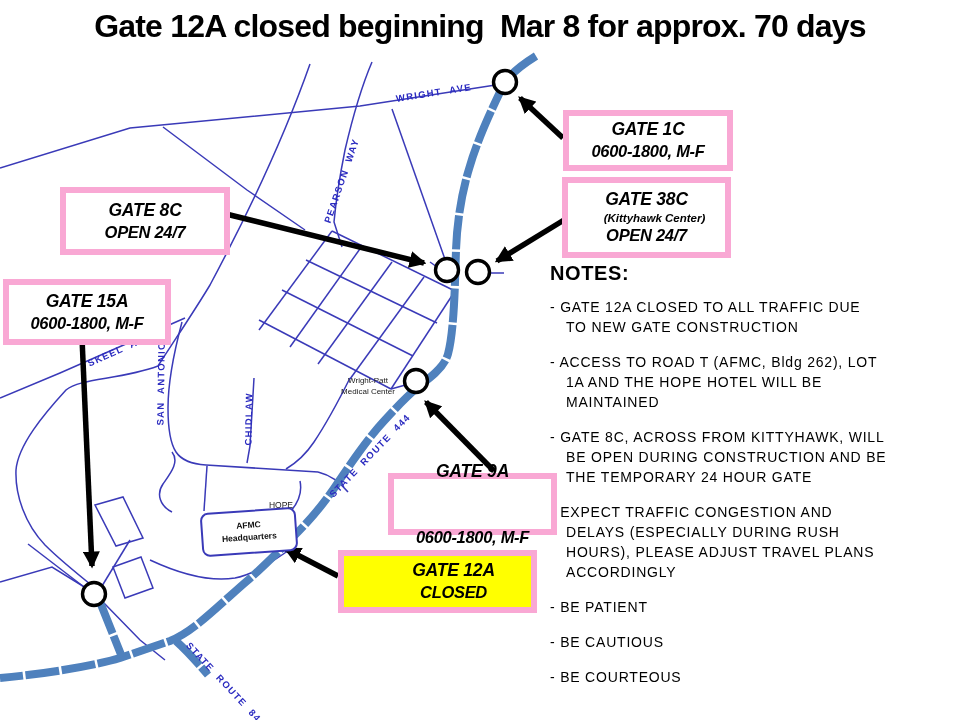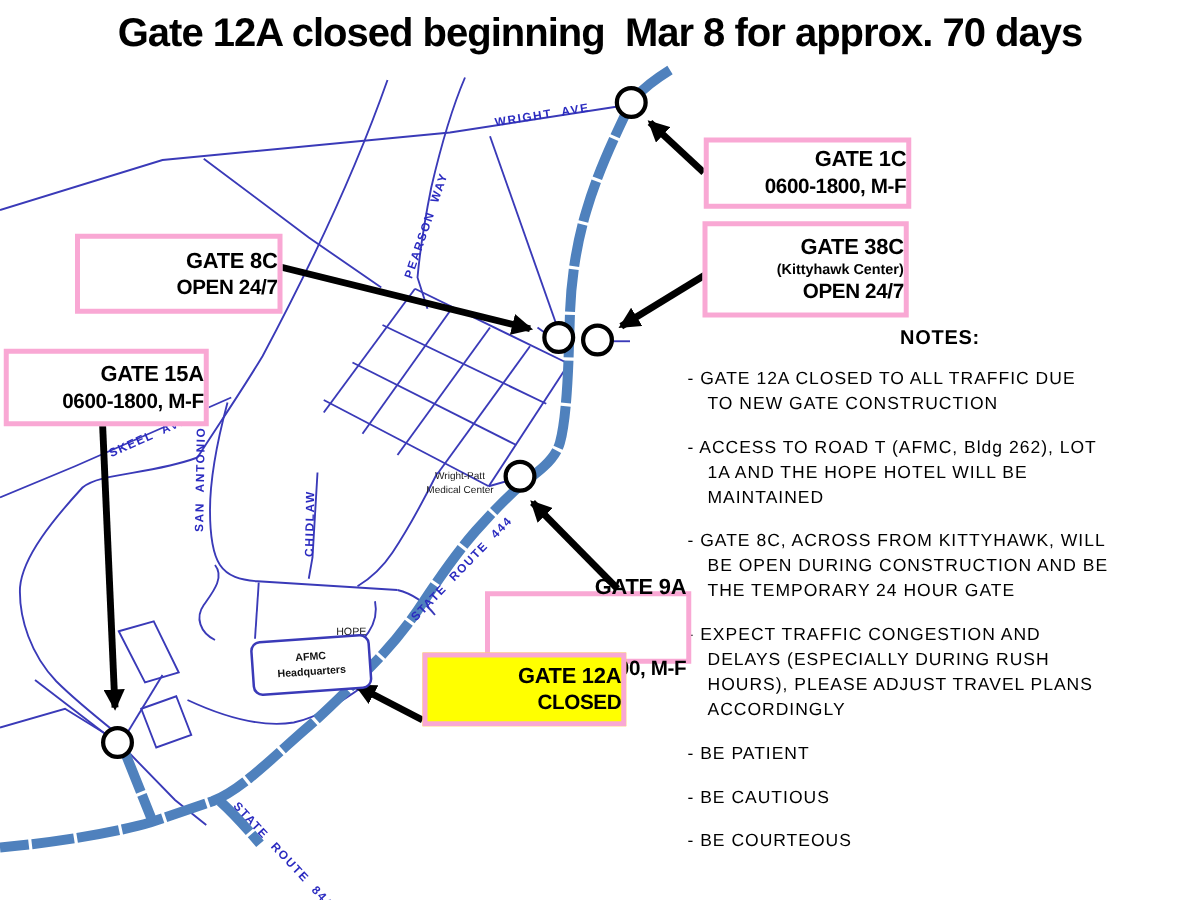--- a/index.html
+++ b/index.html
@@ -3,33 +3,33 @@
 <meta charset="utf-8">
 <style>
   html,body{margin:0;padding:0;}
   body{width:960px;height:720px;background:#fff;position:relative;overflow:hidden;
        font-family:"Liberation Sans", sans-serif;}
   .title{position:absolute;top:8px;left:0;width:960px;text-align:center;
          font-size:32px;font-weight:bold;letter-spacing:-0.8px;color:#000;white-space:pre;}
   #map-svg{position:absolute;left:0;top:0;z-index:1;}
 
   
-  .gate-box{position:absolute;background:#fff;border:4px solid #f9a8d4;z-index:5;
-            display:flex;flex-direction:column;align-items:flex-end;justify-content:center;
-            text-align:center;font-weight:bold;color:#000;line-height:1.24;}
+  .gate-box{position:absolute;background:#fff;border:6px solid #f9a8d4;z-index:5;
+            display:flex;flex-direction:column;align-items:center;justify-content:center;
+            text-align:center;font-weight:bold;color:#000;line-height:1.24;font-style:italic;}
   .gate-box .gname{font-size:17.5px;letter-spacing:-0.2px;}
   .gate-box .gsched{font-size:16.5px;letter-spacing:-0.3px;}
   .gate-box .gsub{font-size:11.5px;margin-left:16px;}
   .gate-box.closed{background:#ffff00;}
   #box-g8c{left:60px;top:187px;width:158px;height:56px;}
   #box-g15a{left:3px;top:279px;width:156px;height:54px;}
   #box-g1c{left:563px;top:110px;width:158px;height:49px;}
   #box-g38c{left:562px;top:177px;width:157px;height:69px;}
   #box-g9a{left:388px;top:473px;width:157px;height:50px;gap:44px;}
-  #box-g12a{left:338px;top:522px;width:155px;height:51px;}
+  #box-g12a{left:338px;top:550px;width:155px;height:51px;padding-left:32px;}
 
   
   .road-label{position:absolute;color:#2b2bc0;font-weight:bold;font-size:9.5px;
               letter-spacing:1.3px;word-spacing:4px;white-space:nowrap;z-index:2;
               transform-origin:0 50%;}
   #lbl-wright{left:396px;top:93px;transform:rotate(-9deg);}
   #lbl-pearson{left:327px;top:217px;transform:rotate(-71deg);}
   #lbl-skeel{left:88px;top:358px;transform:rotate(-24deg);}
   #lbl-sanantonio{left:160px;top:420px;transform:rotate(-89deg);}
   #lbl-chidlaw{left:248px;top:440px;transform:rotate(-89deg);}
@@ -42,21 +42,21 @@
   #lbl-medcenter{left:329px;top:376px;width:78px;text-align:center;}
   #lbl-hope{left:259px;top:500px;width:44px;font-size:8.5px;}
   .afmc-box{position:absolute;left:201px;top:510px;width:92px;height:40px;z-index:2;
             border:2px solid #3a3ab8;border-radius:8px;background:#fff;
             display:flex;flex-direction:column;align-items:center;justify-content:center;
             text-align:center;font-size:8.5px;font-weight:bold;color:#111;line-height:1.4;
             transform:rotate(-4deg);}
 
   
   .notes{position:absolute;left:550px;top:262px;width:404px;z-index:4;color:#000;}
-  .notes-heading{font-weight:bold;font-size:16px;letter-spacing:0.6px;margin:0 0 8px 0;text-align:center;}
+  .notes-heading{font-weight:bold;font-size:20px;letter-spacing:0.6px;margin:0 0 8px 0;}
   .note-item{font-size:14px;letter-spacing:0.8px;line-height:20px;margin:12px 0 15px 0;
              padding-left:16px;text-indent:-16px;white-space:pre-line;}
 </style>
 </head>
 <body>
 
 <div class="title">Gate 12A closed beginning  Mar 8 for approx. 70 days</div>
 
 <svg id="map-svg" width="960" height="720" viewBox="0 0 960 720">
   <defs>

